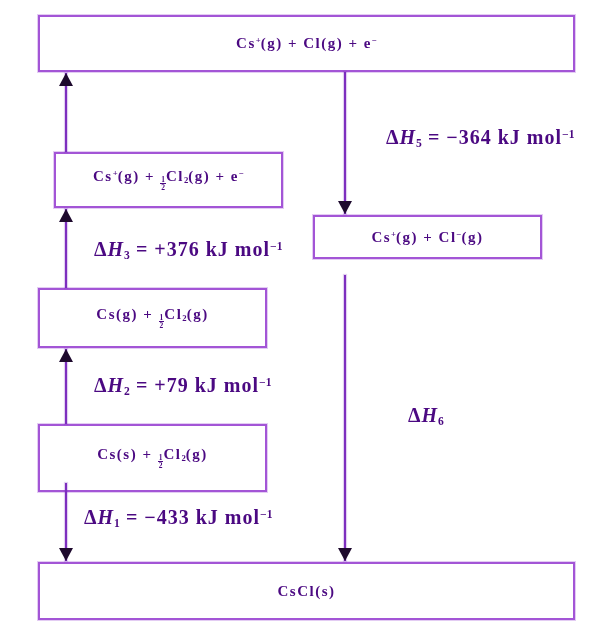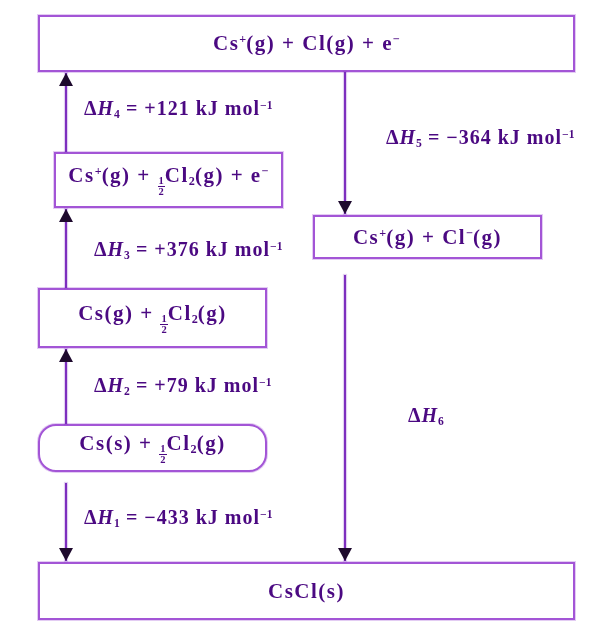--- a/index.html
+++ b/index.html
@@ -22,21 +22,21 @@
     position: absolute;
     box-sizing: border-box;
     border: 2px solid var(--border);
     box-shadow: 0 0 0 1px rgba(163, 85, 214, 0.30);
     background: var(--bg);
     display: flex;
     align-items: center;
     justify-content: center;
     color: var(--ink);
     font-weight: bold;
-    font-size: 21px;
+    font-size: 15px;
     letter-spacing: 1.5px;
     white-space: nowrap;
     text-align: right;
   }
   .node sup, .hlabel sup {
     font-size: 0.58em;
     vertical-align: 0.55em;
     letter-spacing: 0;
     line-height: 0;
   }
@@ -84,21 +84,21 @@
     font-size: 20px;
     letter-spacing: 1px;
     white-space: nowrap;
   }
   .hlabel i { font-style: italic; }
 
   
   #box-top      { left: 38px;  top: 15px;  width: 537px; height: 57px; }
   #box-ion-cl2  { left: 38px;  top: 152px; width: 229px; height: 56px; margin-left: 16px; }
   #box-gas      { left: 38px;  top: 288px; width: 229px; height: 60px; }
-  #box-solid    { left: 38px;  top: 424px; width: 229px; height: 48px; border-radius: 18px; }
+  #box-solid    { left: 38px;  top: 424px; width: 229px; height: 68px; }
   #box-ions     { left: 313px; top: 215px; width: 229px; height: 44px; }
   #box-product  { left: 38px;  top: 562px; width: 537px; height: 58px; }
 
   
   #line-dh4 { left: 65px;  top: 73px;  height: 79px;  }
   #line-dh3 { left: 65px;  top: 209px; height: 79px;  }
   #line-dh2 { left: 65px;  top: 349px; height: 75px;  }
   #line-dh1 { left: 65px;  top: 483px; height: 78px;  }
   #line-dh5 { left: 344px; top: 72px;  height: 142px; }
   #line-dh6 { left: 344px; top: 275px; height: 286px; }
@@ -164,21 +164,20 @@
   <div class="vline" id="line-dh5"></div>
   <div class="vline" id="line-dh6"></div>
 
   <div class="head-up" id="head-dh4"></div>
   <div class="head-up" id="head-dh3"></div>
   <div class="head-up" id="head-dh2"></div>
   <div class="head-down" id="head-dh1"></div>
   <div class="head-down" id="head-dh5"></div>
   <div class="head-down" id="head-dh6"></div>
 
-  <div class="hlabel" id="label-dh4"><span>Δ</span><i>H</i><sub>4</sub><span> = +121 kJ mol</span><sup>−1</sup></div>
 
   <div class="hlabel" id="label-dh5"><span>Δ</span><i>H</i><sub>5</sub><span> = −364 kJ mol</span><sup>−1</sup></div>
 
   <div class="hlabel" id="label-dh3"><span>Δ</span><i>H</i><sub>3</sub><span> = +376 kJ mol</span><sup>−1</sup></div>
 
   <div class="hlabel" id="label-dh2"><span>Δ</span><i>H</i><sub>2</sub><span> = +79 kJ mol</span><sup>−1</sup></div>
 
   <div class="hlabel" id="label-dh1"><span>Δ</span><i>H</i><sub>1</sub><span> = −433 kJ mol</span><sup>−1</sup></div>
 
   <div class="hlabel" id="label-dh6"><span>Δ</span><i>H</i><sub>6</sub></div>

